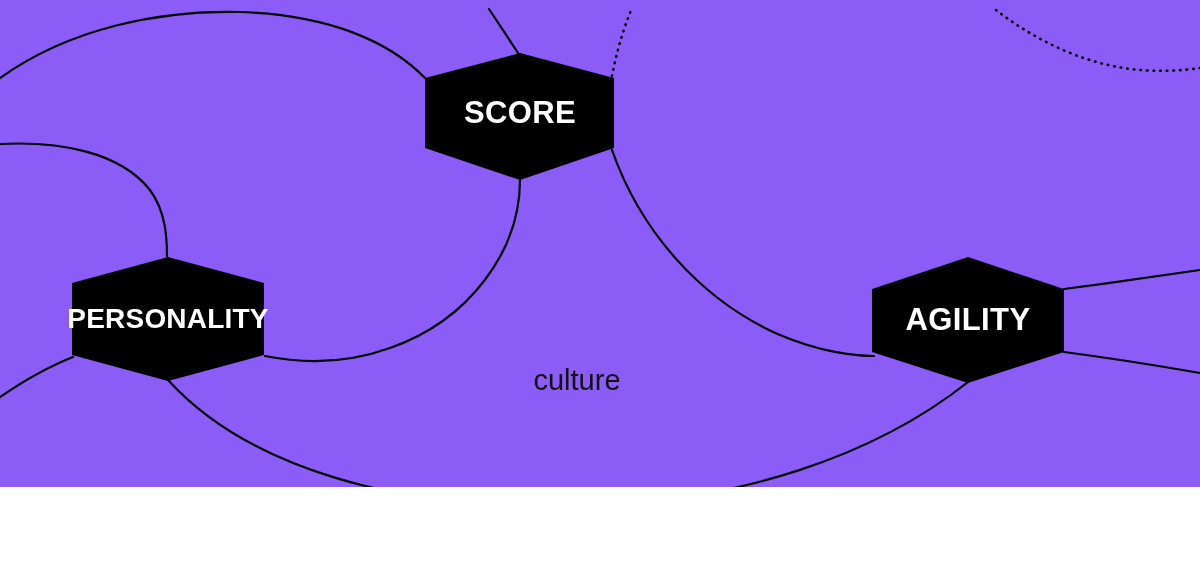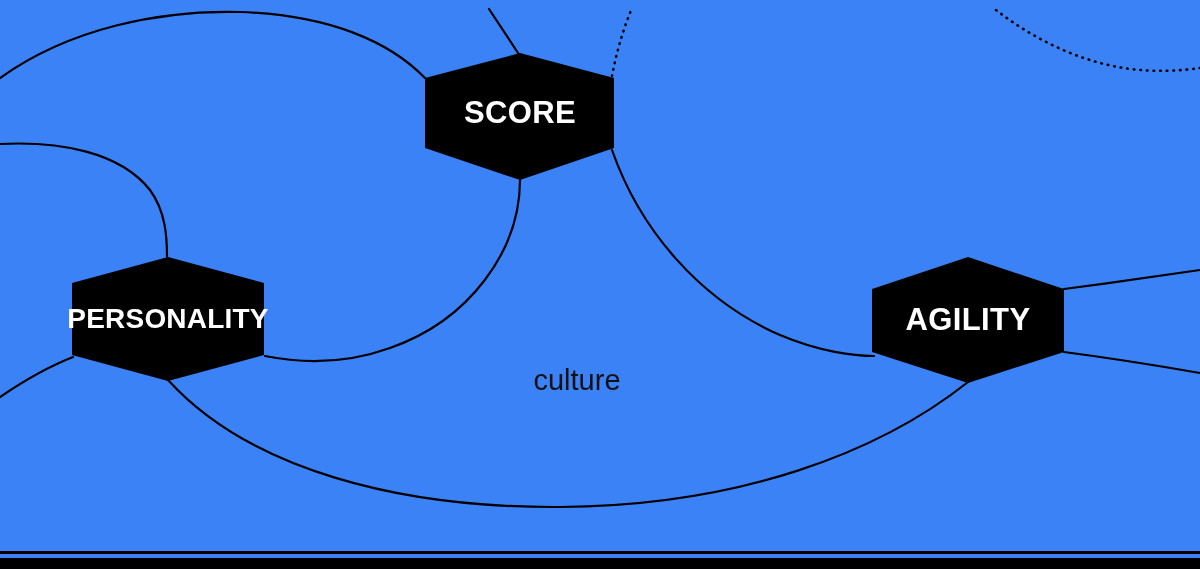--- a/index.html
+++ b/index.html
@@ -7,22 +7,22 @@
     margin: 0;
     padding: 0;
     background: #ffffff;
   }
   body {
     font-family: "Liberation Sans", sans-serif;
   }
   #stage {
     position: relative;
     width: 1200px;
-    height: 569px;
-    background: #3b82f6;
+    height: 487px;
+    background: #8b5cf6;
     overflow: hidden;
     text-align: right;
   }
   #diagram-svg {
     position: absolute;
     left: 0;
     top: 0;
     width: 1200px;
     height: 569px;
     display: block;

